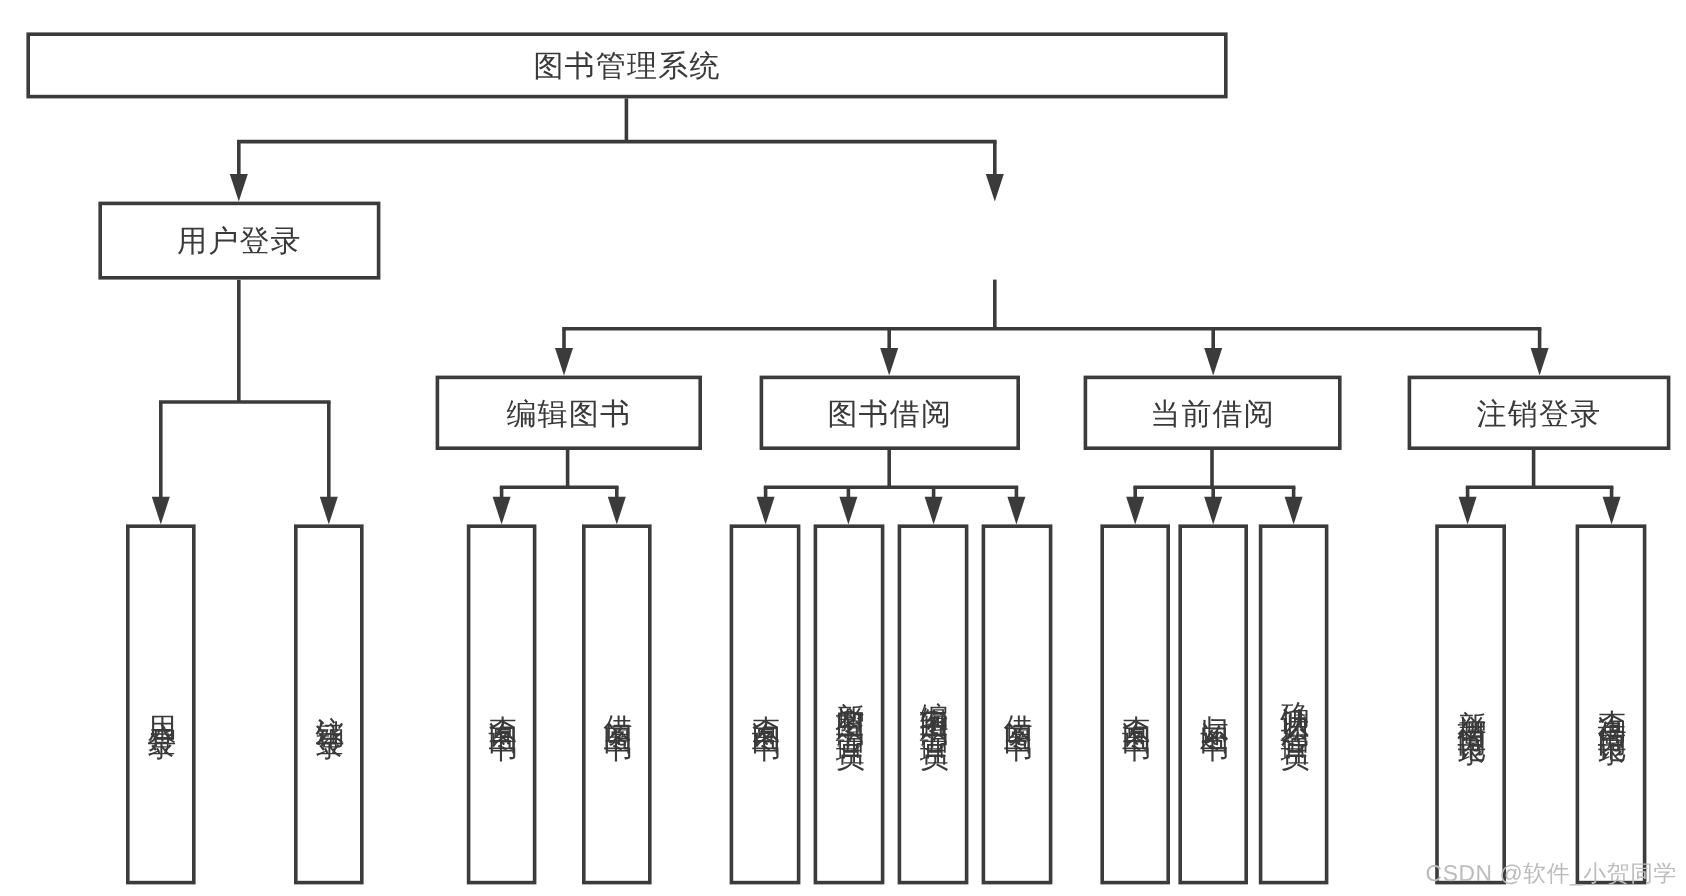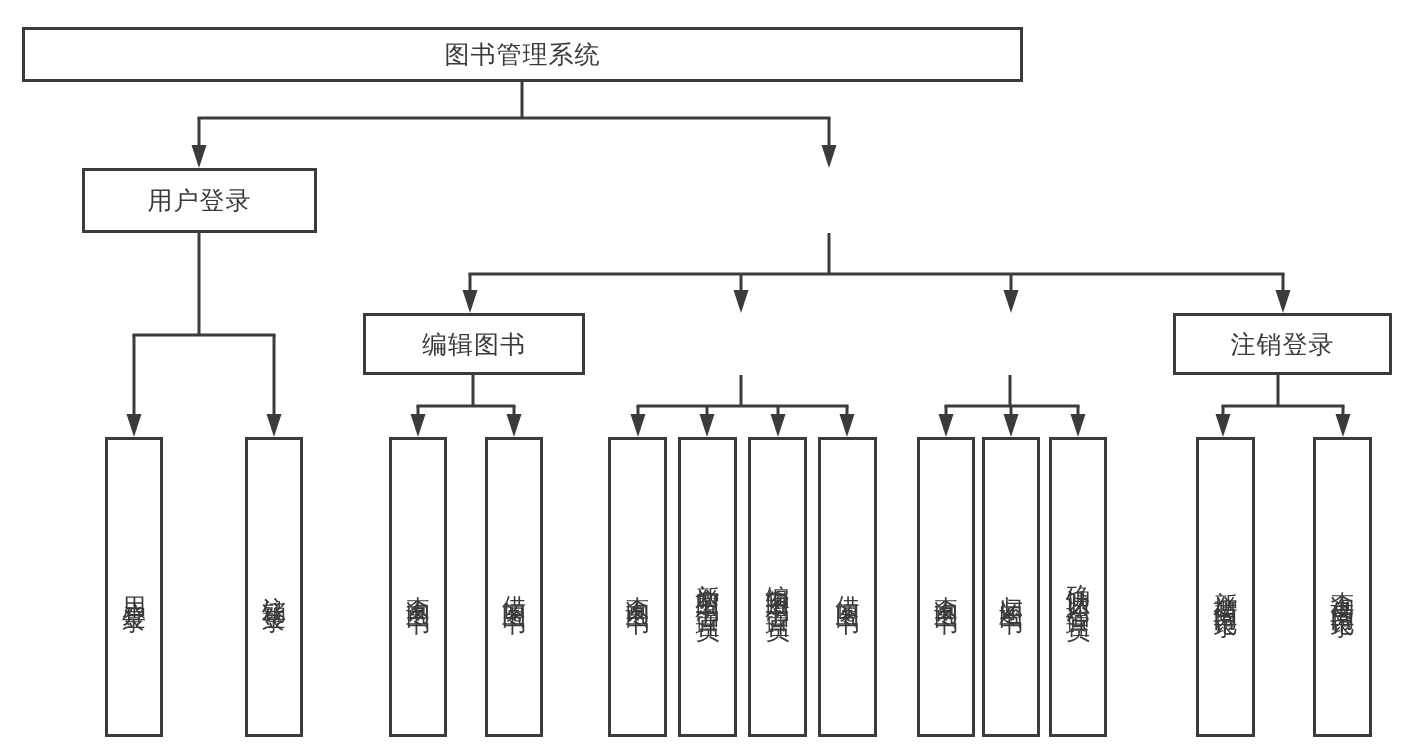--- a/index.html
+++ b/index.html
@@ -151,20 +151,26 @@
     <span>图书管理系统</span>
   </div>
 
   <div class="node h" style="left:82px;top:168px;width:235px;height:65px;">
     <span>用户登录</span>
   </div>
 
   <div class="node h" style="left:363px;top:313px;width:222px;height:62px;">
     <span>编辑图书</span>
   </div>
+  <div class="node h" style="left:633px;top:313px;width:217px;height:62px;">
+    <span>图书借阅</span>
+  </div>
+  <div class="node h" style="left:903px;top:313px;width:215px;height:62px;">
+    <span>当前借阅</span>
+  </div>
   <div class="node h" style="left:1173px;top:313px;width:219px;height:62px;">
     <span>注销登录</span>
   </div>
 
   <div class="node v" style="left:105px;top:437px;width:58px;height:300px;">
     <span>用户登录</span>
   </div>
   <div class="node v" style="left:245px;top:437px;width:58px;height:300px;">
     <span>注销登录</span>
   </div>
@@ -199,14 +205,15 @@
     <span>确认归还（管理员）</span>
   </div>
 
   <div class="node v" style="left:1196px;top:437px;width:59px;height:300px;">
     <span>新增借阅记录</span>
   </div>
   <div class="node v" style="left:1313px;top:437px;width:59px;height:300px;">
     <span>查询借阅记录</span>
   </div>
 
+  <div class="watermark">CSDN @软件_小贺同学</div>
 
 </div>
 
 </body></html>

